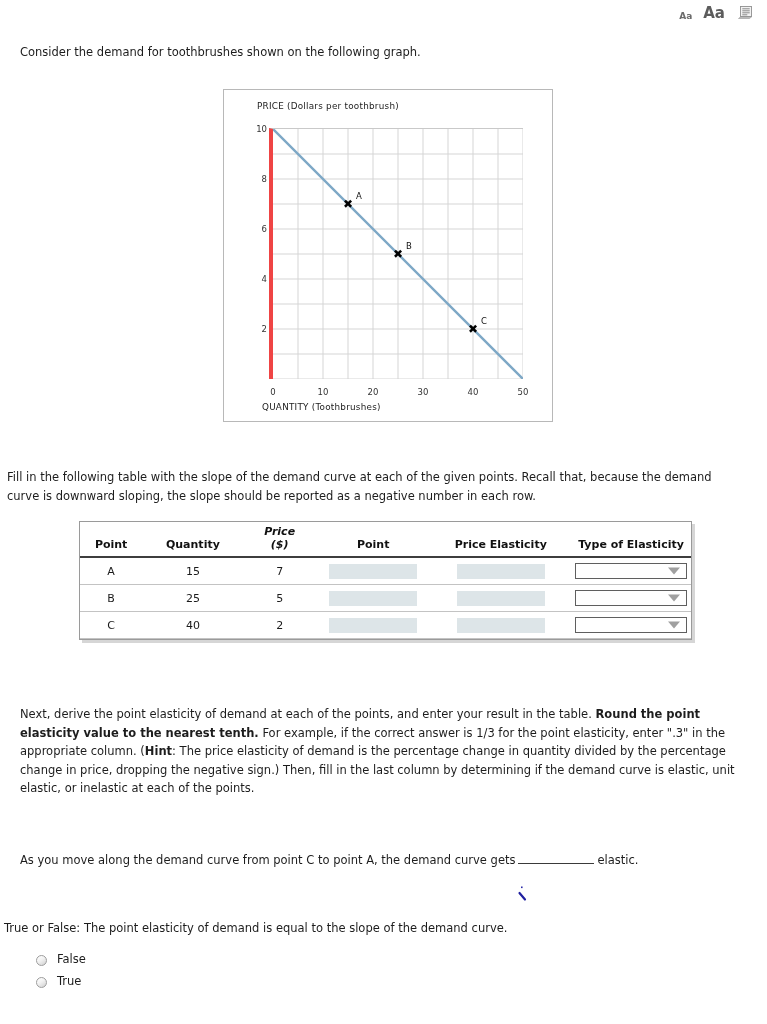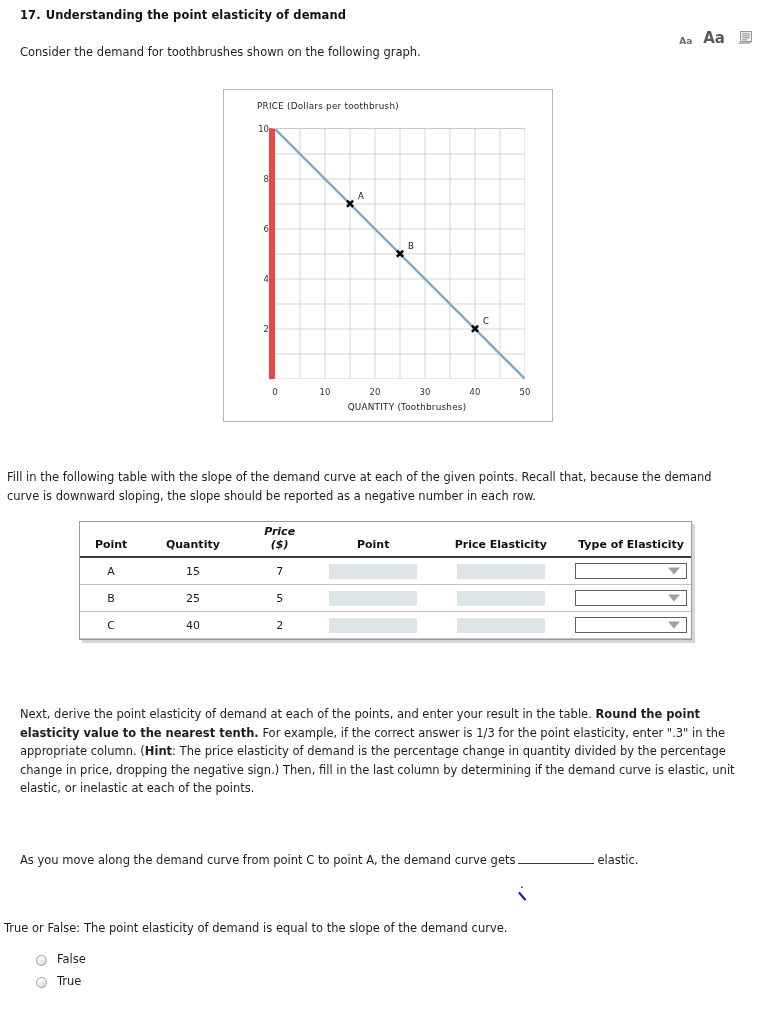--- a/index.html
+++ b/index.html
@@ -32,21 +32,20 @@
     color: #111;
     white-space: nowrap;
   }
   .q-title .num { margin-right: 5px; }
   .hdr-icons {
     position: absolute;
     right: 14px; top: 5px;
     display: flex;
     align-items: center;
     gap: 11px;
-    margin-top: 25px;
   }
   .aa-small {
     font-size: 9px;
     font-weight: bold;
     color: #6b6b6b;
     line-height: 1;
     padding-top: 6px;
   }
   .aa-large {
     font-size: 15px;
@@ -84,32 +83,31 @@
     left: 33px; top: 11px;
     font-size: 8.8px;
     letter-spacing: 0.25px;
     color: #222;
     white-space: nowrap;
   }
   .graph-xtitle {
     position: absolute;
     left: 0; right: 0;
     bottom: 9px;
-    text-align: center;
     padding-left: 38px;
     font-size: 8.8px;
     letter-spacing: 0.25px;
     color: #222;
     margin-top: 13px;
   }
   .plot {
     position: absolute;
     left: 45px; top: 38px;
     width: 250px; height: 250px;
-    border-left: 6px solid #ef4444;
+    border-left: 4px solid #ef4444;
     border-top: 1px solid #c9c9c9;
     box-sizing: content-box;
   }
   .plot .grid-svg {
     position: absolute;
     left: 0; top: 0;
     width: 250px; height: 250px;
     display: block;
   }
   .ytick {
@@ -247,23 +245,20 @@
   }
   .radio-label {
     font-size: 11.5px;
     color: #1d1d1d;
   }
 </style>
 </head>
 <body>
 
 <div class="header">
-  <div class="q-title">
-    <span class="num">17.</span><span>Understanding the point elasticity of demand</span>
-  </div>
   <div class="hdr-icons">
     <span class="aa-small">Aa</span>
     <span class="aa-large">Aa</span>
     <span class="print-icon">
       <svg width="17" height="16" viewBox="0 0 17 16">
         <path d="M2.5 13.5 L5 11.5 L16 11.5 L13.5 13.5 Z" fill="#b9b9b9" stroke="#9a9a9a" stroke-width="0.6"></path>
         <rect x="4.5" y="1.5" width="11" height="10" fill="#f2f2f2" stroke="#8f8f8f" stroke-width="0.9"></rect>
         <rect x="6.3" y="3.3" width="7.4" height="1" fill="#8a8a8a"></rect>
         <rect x="6.3" y="5.3" width="7.4" height="1" fill="#8a8a8a"></rect>
         <rect x="6.3" y="7.3" width="7.4" height="1" fill="#8a8a8a"></rect>

